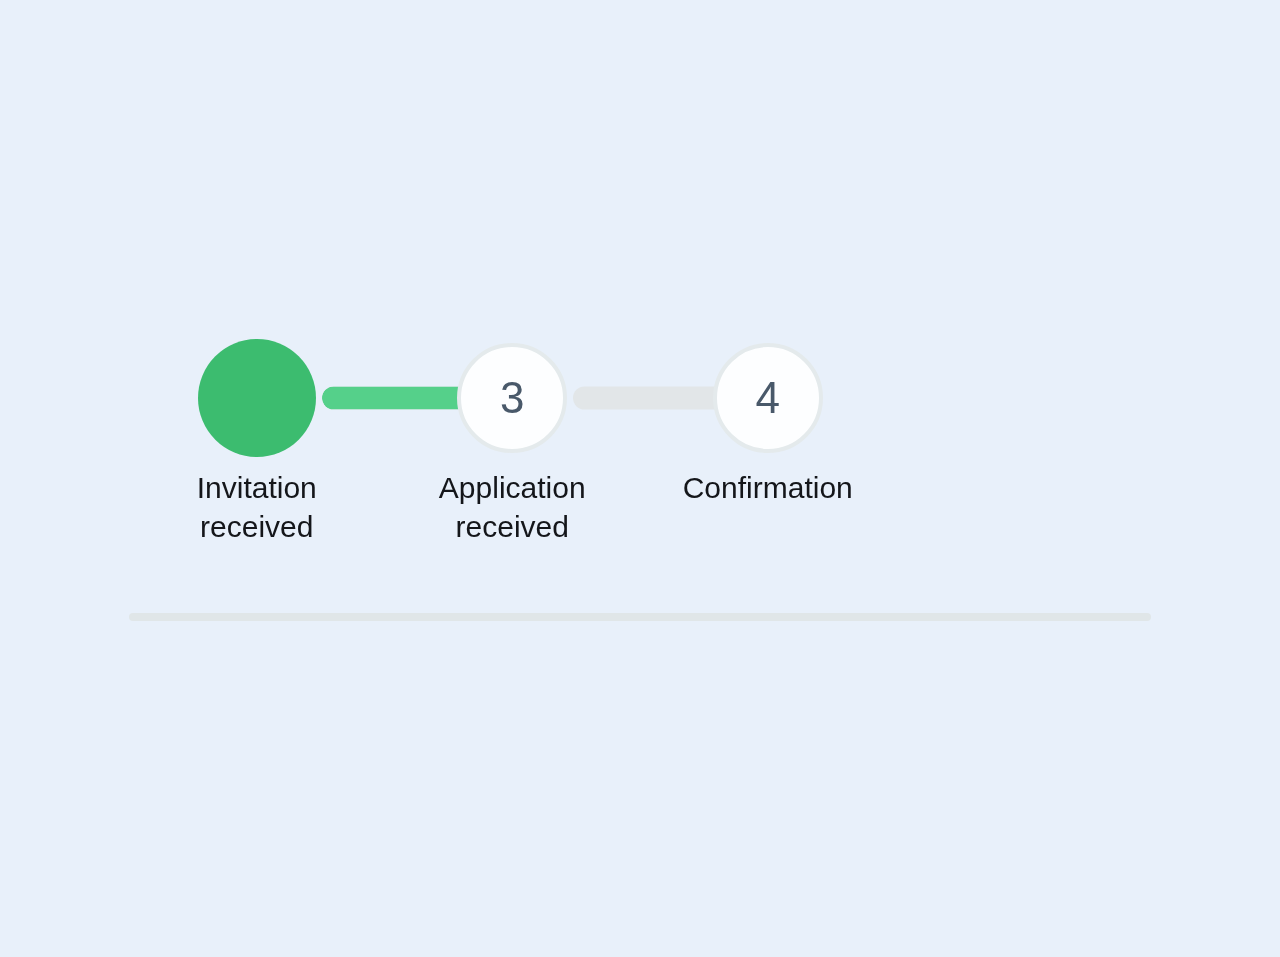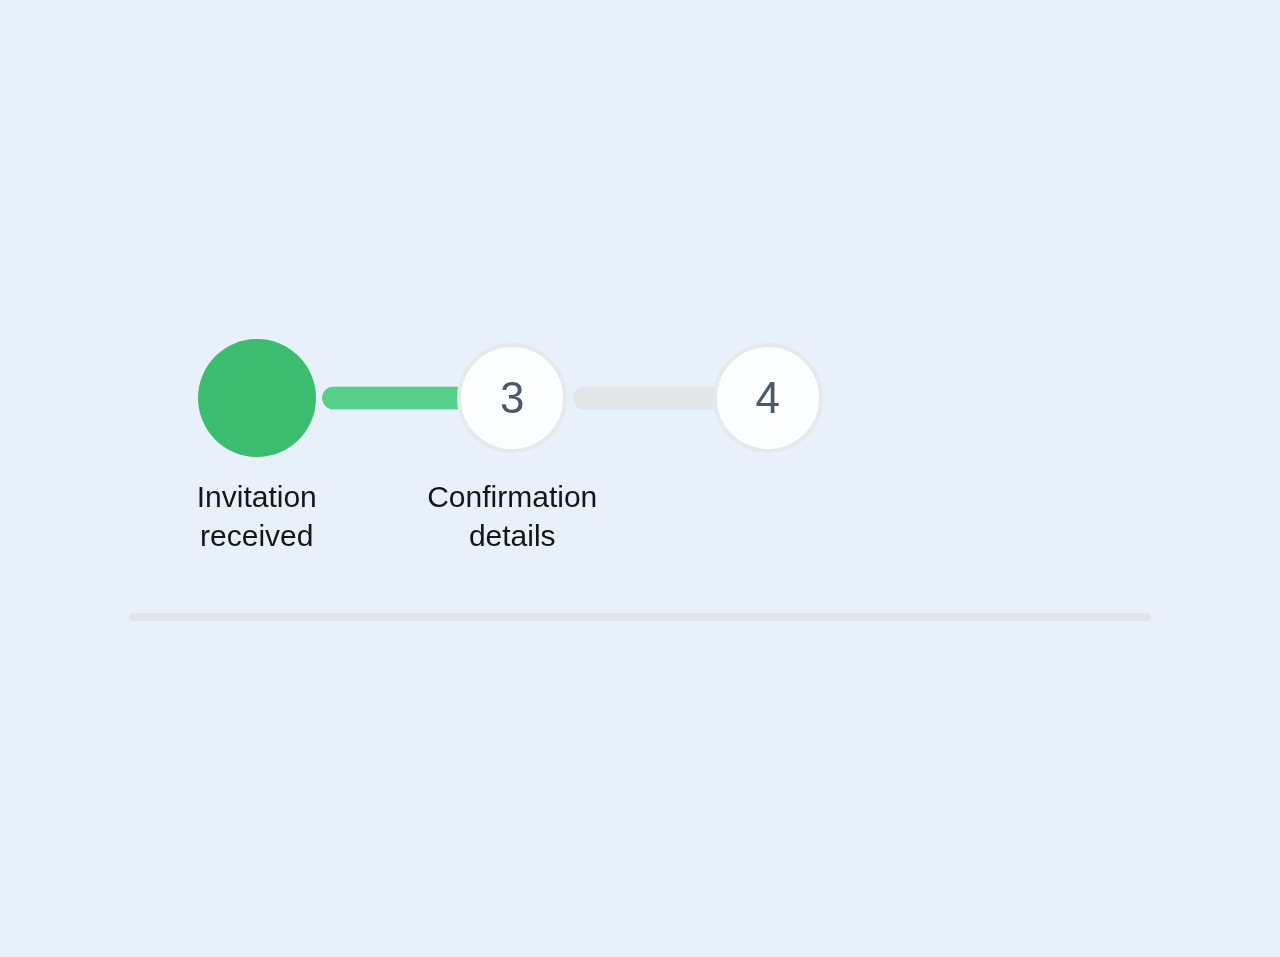--- a/index.html
+++ b/index.html
@@ -116,21 +116,21 @@
     position: absolute;
     left: 0;
     top: 0;
     bottom: 0;
     background: #55d08a;
     border-radius: 12px;
   }
 
   
   .step-text {
-    margin-top: 12px;
+    margin-top: 3px;
     font-size: 30px;
     line-height: 39px;
     color: #14161a;
     text-align: center;
     max-width: 200px;
     font-family: "Liberation Sans", sans-serif;
     font-weight: 400;
   }
 
   
@@ -165,27 +165,28 @@
 
     <div class="step pending-step">
       <div class="marker-row">
         <div class="marker pending">
           <span class="marker-label">3</span>
         </div>
         <div class="connector">
           <div class="connector-fill" style="width: 0%;"></div>
         </div>
       </div>
-      <div class="step-text">Confirmation details</div>
+      <div class="step-text">Application received</div>
     </div>
 
     <div class="step pending-step last">
       <div class="marker-row">
         <div class="marker pending">
           <span class="marker-label">4</span>
         </div>
       </div>
+      <div class="step-text">Confirmation</div>
     </div>
 
   </div>
 </div>
 
 <div id="divider"></div>
 
 </body></html>

